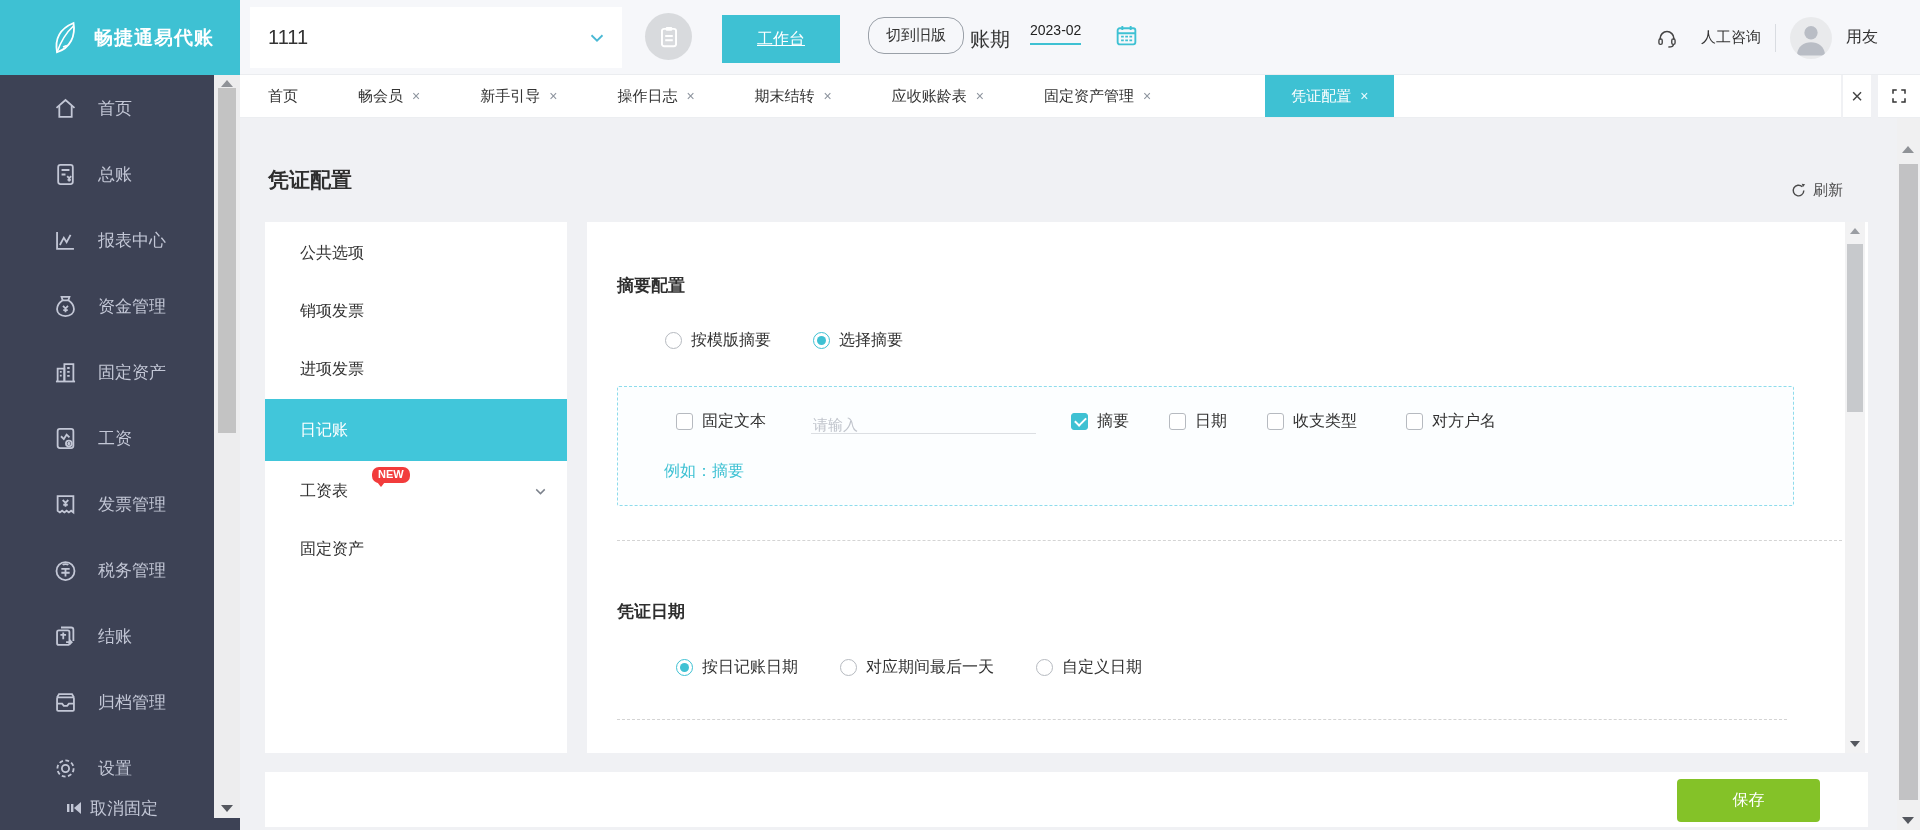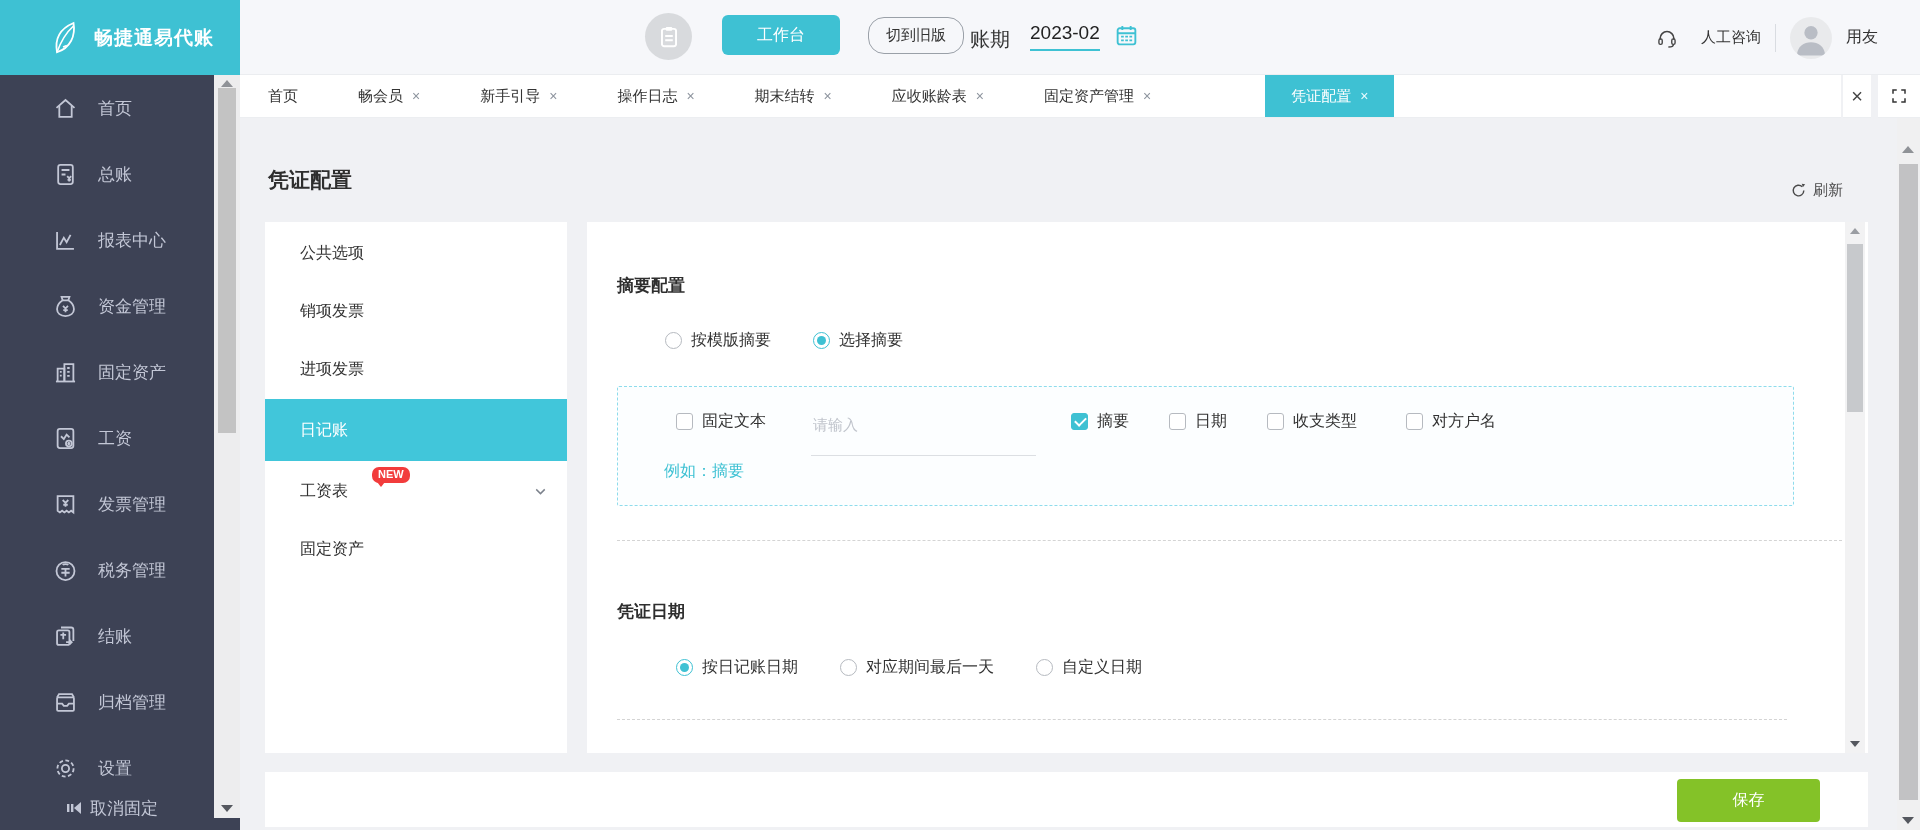--- a/index.html
+++ b/index.html
@@ -6,24 +6,24 @@
   html,body { width:1920px; height:830px; overflow:hidden; }
   body { font-family:"Liberation Sans","DejaVu Sans",sans-serif; background:#f0f1f4; position:relative; color:#333; }
 
   
   .top-header { position:absolute; left:0; top:0; width:1920px; height:75px; background:#f6f7fa; border-bottom:1px solid #ebedf0; z-index:5; }
   .logo-block { position:absolute; left:0; top:0; width:240px; height:75px; background:#3ec1d3; display:flex; align-items:center; padding-left:48px; gap:10px; }
   .brand-text { color:#fff; font-size:19px; font-weight:bold; letter-spacing:1px; }
   .company-select { position:absolute; left:250px; top:7px; width:372px; height:61px; background:#fff; display:flex; align-items:center; justify-content:space-between; padding:0 14px 0 18px; cursor:pointer; }
   .company-select .val { font-size:20px; color:#333; }
   .round-badge { position:absolute; left:645px; top:13px; width:47px; height:47px; border-radius:50%; background:#d8dadd; display:flex; align-items:center; justify-content:center; }
-  .btn-workbench { position:absolute; left:722px; top:15px; width:118px; height:40px; background:#3ec1d3; border:none; border-radius:6px; color:#fff; font-size:16px; cursor:pointer; }
+  .btn-workbench { position:absolute; left:722px; top:15px; width:118px; height:48px; background:#3ec1d3; border:none; border-radius:0; color:#fff; font-size:16px; cursor:pointer;text-decoration:underline; }
   .btn-switch-old { position:absolute; left:868px; top:17px; width:96px; height:37px; background:transparent; border:1px solid #9aa0a8; border-radius:16px; color:#333; font-size:15px; cursor:pointer; }
   .period-label { position:absolute; left:970px; top:26px; font-size:20px; color:#333; }
-  .period-value { position:absolute; left:1030px; top:22px; font-size:19px; color:#222; padding-bottom:5px; border-bottom:2px solid #3ec1d3; cursor:pointer; }
+  .period-value { position:absolute; left:1030px; top:22px; font-size:14px; color:#222; padding-bottom:5px; border-bottom:2px solid #3ec1d3; cursor:pointer; }
   .calendar-ic { position:absolute; left:1114px; top:23px; }
   .hdr-right { position:absolute; right:42px; top:0; height:75px; display:flex; align-items:center; gap:14px; }
   .support { display:flex; align-items:center; gap:23px; font-size:15px; color:#333; cursor:pointer; }
   .v-divider { width:1px; height:28px; background:#d9dce1; }
   .avatar { width:42px; height:42px; border-radius:50%; background:#e9eaec; overflow:hidden; display:flex; align-items:flex-end; justify-content:center; cursor:pointer; }
   .username { font-size:16px; color:#333; cursor:pointer; }
 
   
   .tabbar { position:absolute; left:240px; top:75px; width:1601px; height:43px; background:#fff; display:flex; align-items:stretch; padding-left:10px; border-bottom:1px solid #eceef1; z-index:4; }
   .tab { display:flex; align-items:center; gap:9px; padding:0 18px; margin-right:24px; font-size:15px; color:#333; cursor:pointer; white-space:nowrap; }
@@ -60,21 +60,21 @@
   .radio-row { position:absolute; display:flex; align-items:center; }
   .radio-opt { display:flex; align-items:center; gap:9px; margin-right:42px; font-size:16px; color:#333; cursor:pointer; }
   .radio { width:17px; height:17px; border:1.5px solid #b6bac0; border-radius:50%; background:#fff; position:relative; flex:0 0 auto; }
   .radio.selected { border-color:#3ec1d3; }
   .radio.selected::after { content:""; position:absolute; left:50%; top:50%; width:9px; height:9px; margin:-4.5px 0 0 -4.5px; background:#3ec1d3; border-radius:50%; }
   .dashed-box { position:absolute; left:30px; top:164px; width:1177px; height:120px; border:1px dashed #8edcec; background:#fcfeff; border-radius:2px; }
   .cb-group { position:absolute; top:24px; display:flex; align-items:center; gap:9px; font-size:16px; color:#333; cursor:pointer;justify-content:flex-end; }
   .cb { width:17px; height:17px; border:1.5px solid #b6bac0; border-radius:3px; background:#fff; position:relative; flex:0 0 auto; }
   .cb.checked { background:#3ec1d3; border-color:#3ec1d3; }
   .cb.checked::after { content:""; position:absolute; left:5px; top:1px; width:5px; height:9px; border-right:2px solid #fff; border-bottom:2px solid #fff; transform:rotate(45deg); }
-  .fixed-input { position:absolute; left:193px; top:26px; width:225px; border:none; border-bottom:1px solid #dcdfe3; background:transparent; font-size:15px; color:#333; padding:3px 2px 22px; outline:none; }
+  .fixed-input { position:absolute; left:193px; top:26px; width:225px; border:none; border-bottom:1px solid #dcdfe3; background:transparent; font-size:15px; color:#333; padding:3px 2px 0; outline:none; }
   .fixed-input::placeholder { color:#c0c4cc; }
   .example-text { position:absolute; left:46px; top:74px; font-size:16px; color:#3ec1d3; }
   .dash-divider { position:absolute; left:30px; border-top:1px dashed #d4d4d4; }
 
   
   .inner-scrollbar { position:absolute; left:1258px; top:0; width:20px; height:531px; background:#f2f2f3; }
   .inner-scrollbar .thumb { position:absolute; left:2px; top:22px; width:16px; height:168px; background:#c7c9cc; cursor:pointer; }
   .inner-scrollbar .tri-up { border-left-width:5px; border-right-width:5px; border-bottom-width:6px; left:5px; top:6px; border-bottom-color:#9a9da2; }
   .inner-scrollbar .tri-down { border-left-width:5px; border-right-width:5px; border-top-width:6px; left:5px; bottom:6px; border-top-color:#55585f; }
 
@@ -98,20 +98,28 @@
     <span>
       <svg width="36" height="40" viewBox="0 0 48 48" fill="none">
         <path d="M34 4 C15 12 9 26 12 43 C30 37 37 21 34 4 Z" stroke="#fff" stroke-width="2.4"></path>
         <path d="M12 43 C17 29 25 16 34 8" stroke="#fff" stroke-width="2.2"></path>
         <path d="M20 36 l5 -2" stroke="#fff" stroke-width="2"></path>
       </svg>
     </span>
     <span class="brand-text">畅捷通易代账</span>
   </div>
 
+  <div class="company-select">
+    <span class="val">1111</span>
+    <span>
+      <svg width="22" height="22" viewBox="0 0 24 24" fill="none">
+        <polyline points="6,9 12,15 18,9" stroke="#49b8d4" stroke-width="2"></polyline>
+      </svg>
+    </span>
+  </div>
 
   <div class="round-badge">
     <span>
       <svg width="26" height="26" viewBox="0 0 24 24" fill="none">
         <rect x="5.5" y="4.5" width="13" height="16" rx="2" stroke="#fff" stroke-width="1.8"></rect>
         <rect x="9" y="2.8" width="6" height="3.4" rx="1" fill="#fff"></rect>
         <path d="M8.5 11 H15.5 M8.5 15 H15.5" stroke="#fff" stroke-width="1.8"></path>
       </svg>
     </span>
   </div>

